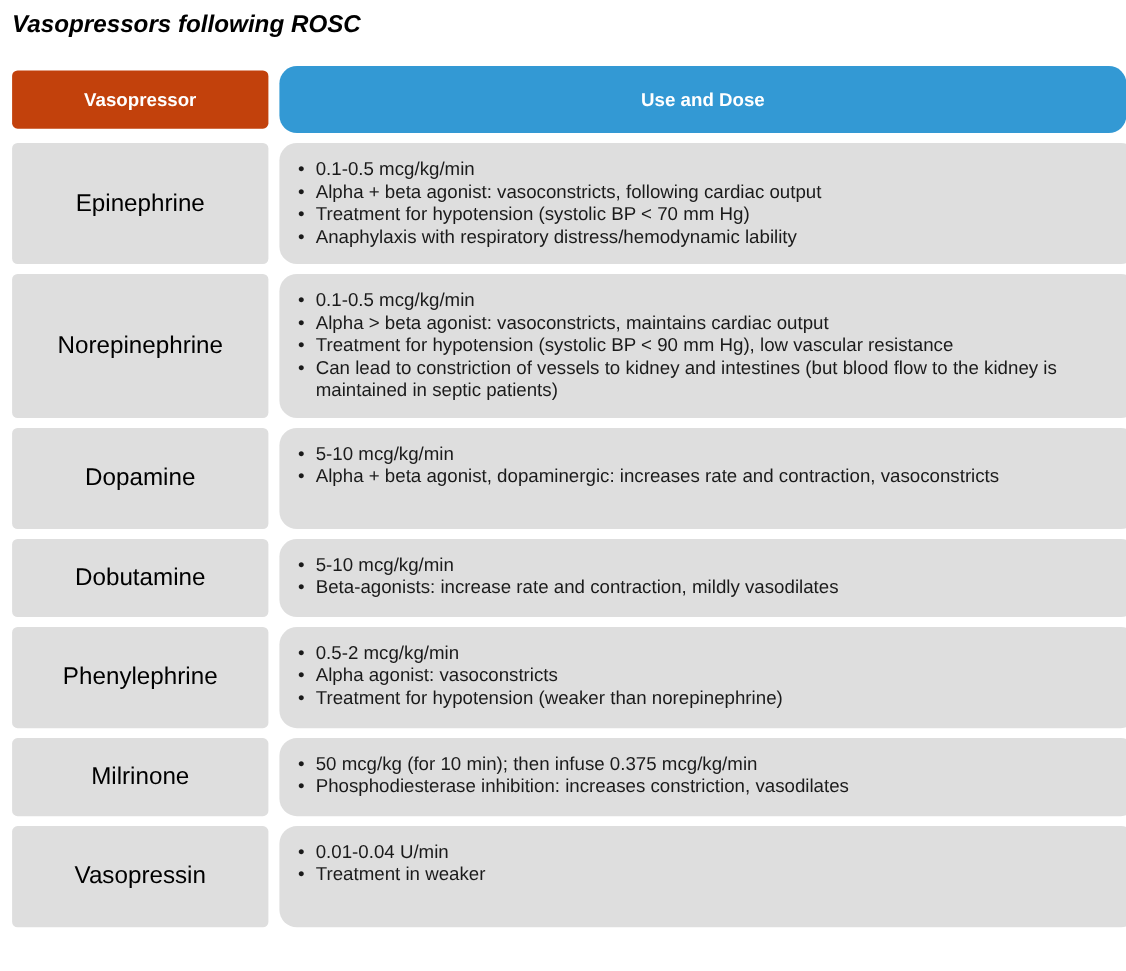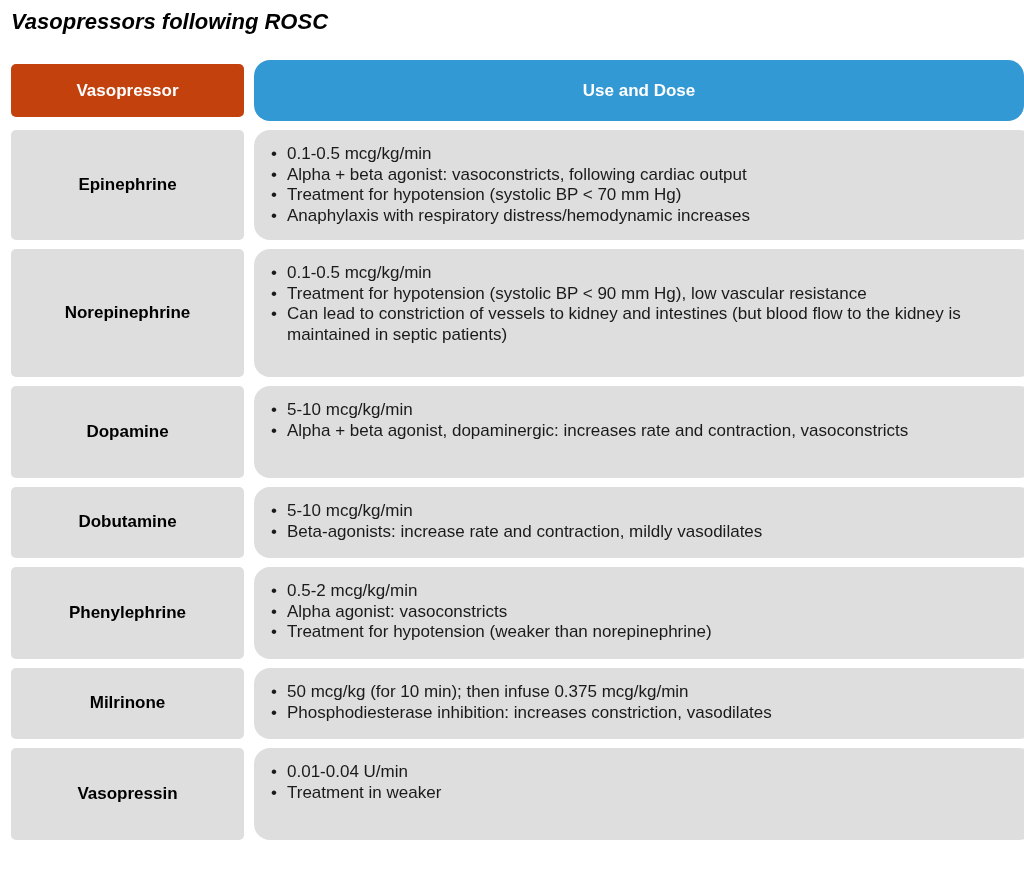--- a/index.html
+++ b/index.html
@@ -88,22 +88,22 @@
   .row.body .col-name {
     background: #dedede;
   }
   .row.body .col-dose {
     background: #dedede;
     padding: 14px 16px 14px 14px;
     
     margin-right: -11px;
   }
   .drug-name {
-    font-size: 17px;
-    font-weight: bold;
+    font-size: 22px;
+    font-weight: normal;
     text-align: center;
     color: #000000;
     line-height: 1.2;
   }
 
   ul.dose-list {
     list-style: none;
     margin: 0;
     padding: 0;
   }
@@ -154,32 +154,33 @@
 
     <div class="row body r1">
       <div class="col-name">
         <span class="drug-name">Epinephrine</span>
       </div>
       <div class="col-dose">
         <ul class="dose-list">
           <li>0.1-0.5 mcg/kg/min</li>
           <li>Alpha + beta agonist: vasoconstricts, following cardiac output</li>
           <li>Treatment for hypotension (systolic BP &lt; 70 mm Hg)</li>
-          <li>Anaphylaxis with respiratory distress/hemodynamic increases</li>
+          <li>Anaphylaxis with respiratory distress/hemodynamic lability</li>
         </ul>
       </div>
     </div>
 
     <div class="row body r2">
       <div class="col-name">
         <span class="drug-name">Norepinephrine</span>
       </div>
       <div class="col-dose">
         <ul class="dose-list">
           <li>0.1-0.5 mcg/kg/min</li>
+          <li>Alpha &gt; beta agonist: vasoconstricts, maintains cardiac output</li>
           <li>Treatment for hypotension (systolic BP &lt; 90 mm Hg), low vascular resistance</li>
           <li>Can lead to constriction of vessels to kidney and intestines (but blood flow to the kidney is maintained in septic patients)</li>
         </ul>
       </div>
     </div>
 
     <div class="row body r3">
       <div class="col-name">
         <span class="drug-name">Dopamine</span>
       </div>

